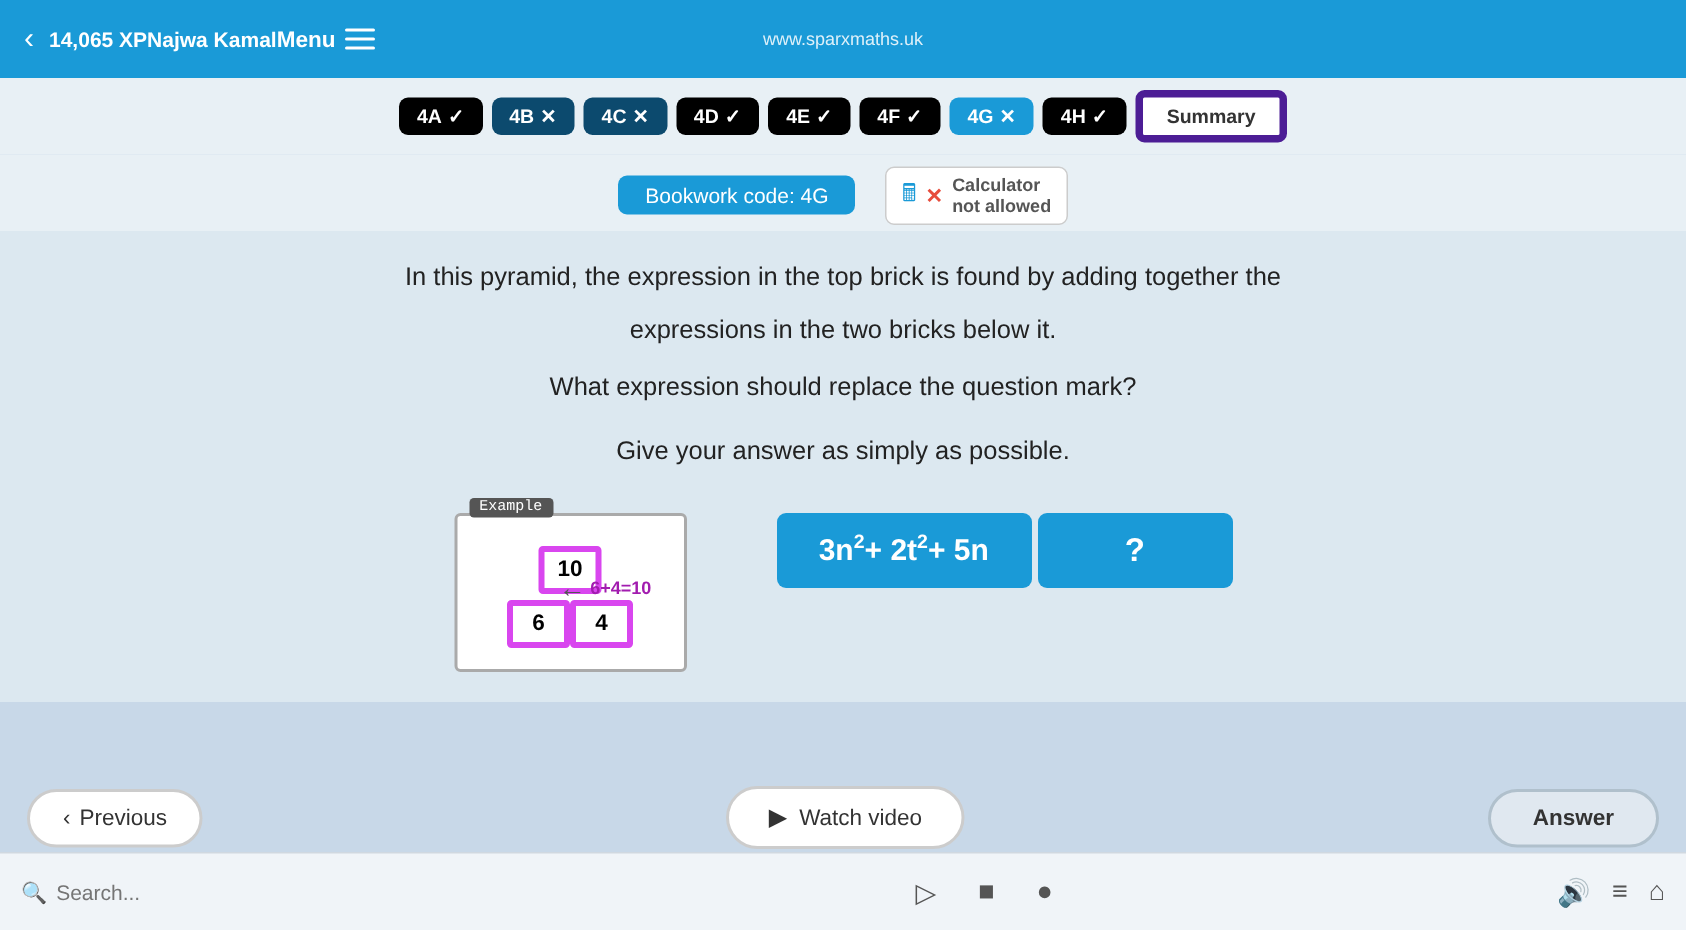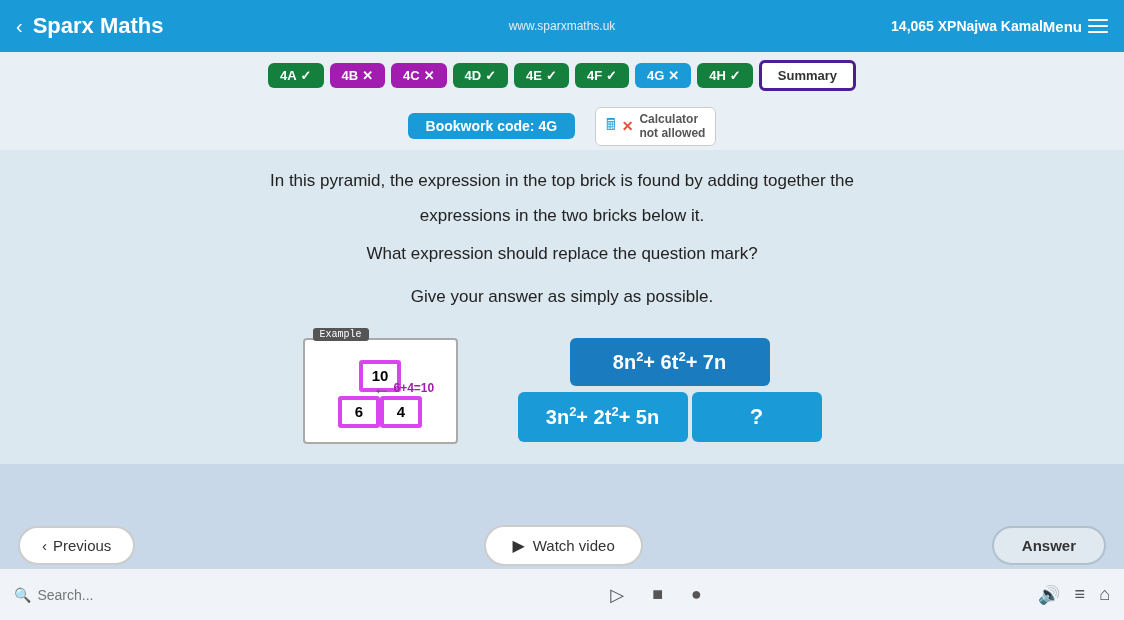--- a/index.html
+++ b/index.html
@@ -84,35 +84,35 @@
       padding: 5px 12px;
       border-radius: 6px;
       font-size: 13px;
       font-weight: bold;
       cursor: pointer;
       display: flex;
       align-items: center;
       gap: 4px;
     }
     .tab-green {
-      background: #15803d;
+      background: #000000;
       color: white;
     }
     .tab-red {
-      background: #a21caf;
+      background: #0c4a6e;
       color: white;
     }
     .tab-blue {
       background: #1a9ad7;
       color: white;
     }
     .tab-summary {
       background: white;
       color: #333;
-      border: 3px solid #4c1d95;
+      border: 5px solid #4c1d95;
       padding: 5px 16px;
       border-radius: 6px;
       font-size: 13px;
       font-weight: bold;
       cursor: pointer;
     }
 
     
     .bookwork-row {
       display: flex;
@@ -121,21 +121,21 @@
       gap: 20px;
       padding: 8px 0 4px 0;
       background: #e8f0f5;
     }
     .bookwork-code {
       background: #1a9ad7;
       color: white;
       padding: 5px 18px;
       border-radius: 6px;
       font-size: 14px;
-      font-weight: bold;
+      font-weight: normal;
     }
     .calculator-box {
       display: flex;
       align-items: center;
       gap: 6px;
       background: white;
       border: 1px solid #ccc;
       border-radius: 6px;
       padding: 4px 10px;
       font-size: 12px;
@@ -362,21 +362,20 @@
     sup {
       font-size: 0.65em;
       vertical-align: super;
     }
   </style>
 </head>
 <body>
 
 <div class="top-bar">
   <span class="back-arrow">‹</span>
-  <span class="brand-title">Sparx Maths</span>
   <span class="url-bar">www.sparxmaths.uk</span>
   <div class="top-right">
     <span class="xp-label">14,065 XP</span>
     <span class="user-name">Najwa Kamal</span>
     <div class="menu-btn">
       <span>Menu</span>
       <div class="menu-lines">
         <div class="menu-line"></div>
         <div class="menu-line"></div>
         <div class="menu-line"></div>
@@ -464,23 +463,20 @@
 
         <div style="position:absolute;top:18px;left:50px;display:flex;align-items:center;gap:3px;">
           <span style="font-size:18px;color:#555;">←</span>
           <span style="font-size:12px;color:#a21caf;font-weight:bold;">6+4=10</span>
         </div>
       </div>
     </div>
 
     <div class="main-pyramid">
 
-      <div class="py-top">
-        <span>8n<sup>2</sup>+ 6t<sup>2</sup>+ 7n</span>
-      </div>
 
       <div class="py-bottom-row">
         <div class="py-box-left">
           <span>3n<sup>2</sup>+ 2t<sup>2</sup>+ 5n</span>
         </div>
         <div class="py-box-right">
           <span>?</span>
         </div>
       </div>
     </div>

